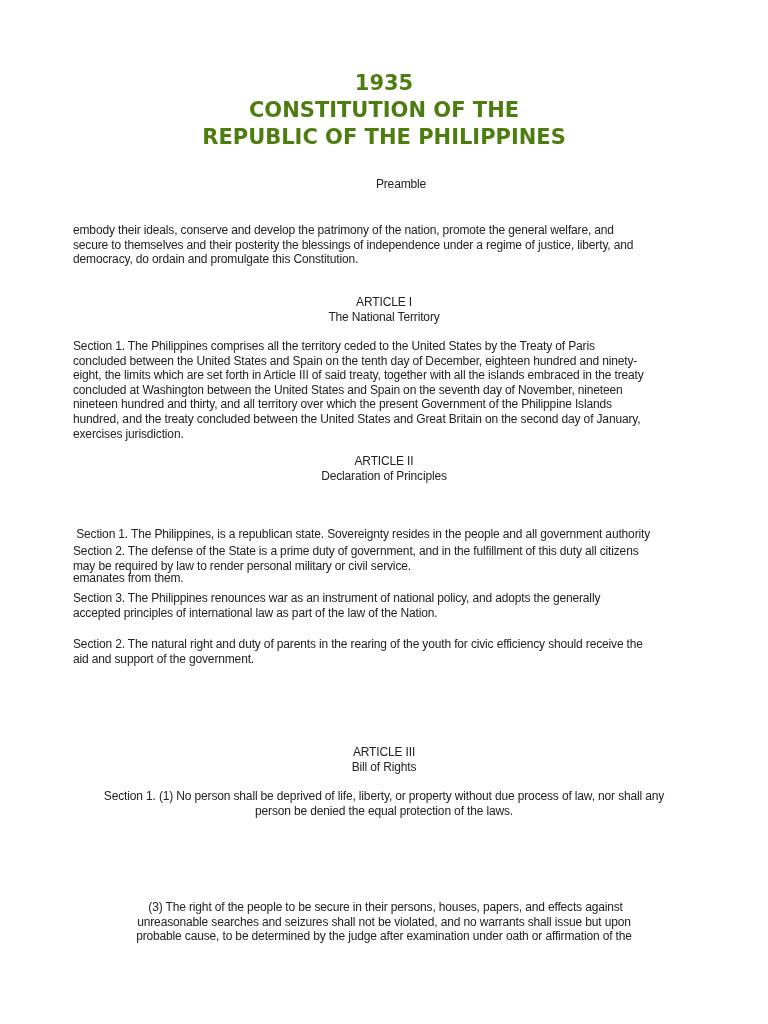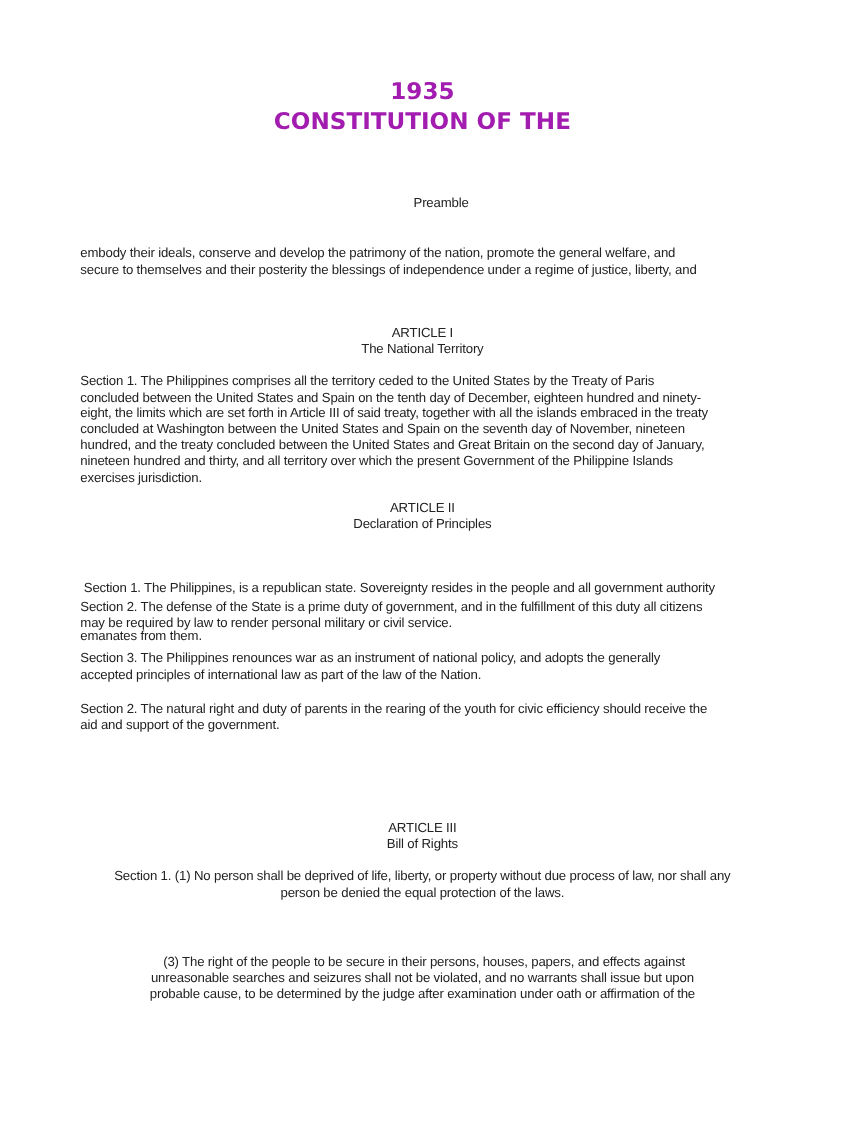--- a/index.html
+++ b/index.html
@@ -25,21 +25,21 @@
     .title-block {
       position: absolute;
       left: 0;
       top: 70px;
       width: 768px;
       text-align: center;
       font-family: "DejaVu Sans", sans-serif;
       font-weight: bold;
       font-size: 21px;
       line-height: 27px;
-      color: #a21caf;
+      color: #4d7c0f;
     }
     .title-block div { white-space: nowrap; }
     .abs {
       position: absolute;
       font-family: "Liberation Sans", sans-serif;
       font-size: 12px;
       line-height: 14.6px;
       color: #222222;
       letter-spacing: -0.15px;
     }
@@ -63,39 +63,41 @@
     .indent-para .ln { display: block; white-space: nowrap; }
   </style>
 </head>
 <body>
 
 <div class="page">
 
   <div class="title-block">
     <div>1935</div>
     <div>CONSTITUTION OF THE</div>
+    <div>REPUBLIC OF THE PHILIPPINES</div>
   </div>
 
   <div class="abs center" style="top:177px;margin-left:17px;">Preamble</div>
 
   <div class="abs para" style="top:223px;">
     <span class="ln">embody their ideals, conserve and develop the patrimony of the nation, promote the general welfare, and</span>
     <span class="ln">secure to themselves and their posterity the blessings of independence under a regime of justice, liberty, and</span>
+    <span class="ln">democracy, do ordain and promulgate this Constitution.</span>
   </div>
 
   <div class="abs center" style="top:295px;">ARTICLE I</div>
   <div class="abs center" style="top:310px;">The National Territory</div>
 
   <div class="abs para" style="top:339px;">
     <span class="ln">Section 1. The Philippines comprises all the territory ceded to the United States by the Treaty of Paris</span>
     <span class="ln">concluded between the United States and Spain on the tenth day of December, eighteen hundred and ninety-</span>
     <span class="ln">eight, the limits which are set forth in Article III of said treaty, together with all the islands embraced in the treaty</span>
     <span class="ln">concluded at Washington between the United States and Spain on the seventh day of November, nineteen</span>
+    <span class="ln">nineteen hundred and thirty, and all territory over which the present Government of the Philippine Islands</span>
     <span class="ln">hundred, and the treaty concluded between the United States and Great Britain on the second day of January,</span>
-    <span class="ln">nineteen hundred and thirty, and all territory over which the present Government of the Philippine Islands</span>
     <span class="ln">exercises jurisdiction.</span>
   </div>
 
   <div class="abs center" style="top:454px;">ARTICLE II</div>
   <div class="abs center" style="top:469px;">Declaration of Principles</div>
 
   <div class="abs para" style="top:498px; white-space:pre;">
     <span class="ln" style="white-space:pre;"> Section 1. The Philippines, is a republican state. Sovereignty resides in the people and all government authority</span>
     <span class="ln">emanates from them.</span>
   </div>
@@ -119,18 +121,18 @@
   <div class="abs center" style="top:745px;">ARTICLE III</div>
   <div class="abs center" style="top:760px;">Bill of Rights</div>
 
   <div class="abs centered-para" style="top:789px;">
     <span class="ln">Section 1. (1) No person shall be deprived of life, liberty, or property without due process of law, nor shall any</span>
     <span class="ln">person be denied the equal protection of the laws.</span>
   </div>
 
 
   <div class="abs indent-para" style="top:867px; left:0; width:768px; text-align:center;">
-    <span class="ln" style="white-space:pre;"> (3) The right of the people to be secure in their persons, houses, papers, and effects against</span>
+    <span class="ln" style="white-space:pre;margin-top:33px;"> (3) The right of the people to be secure in their persons, houses, papers, and effects against</span>
     <span class="ln">unreasonable searches and seizures shall not be violated, and no warrants shall issue but upon</span>
     <span class="ln">probable cause, to be determined by the judge after examination under oath or affirmation of the</span>
   </div>
 
 </div>
 
 </body></html>

